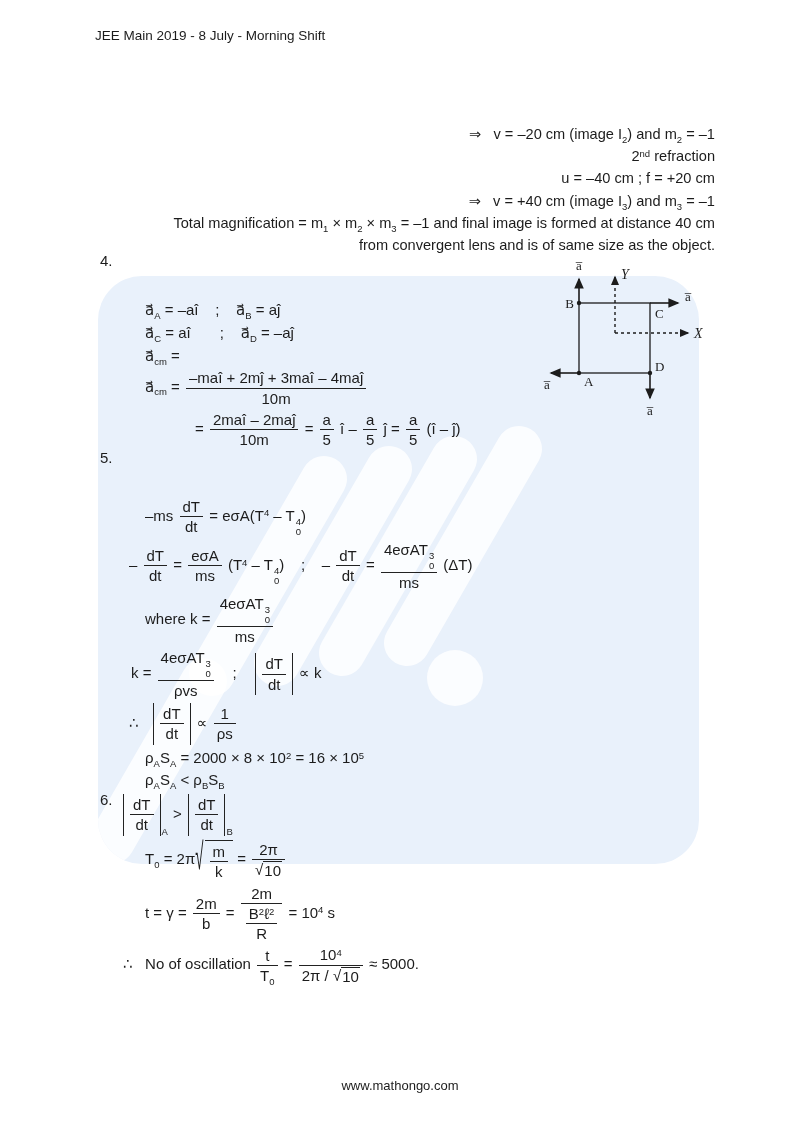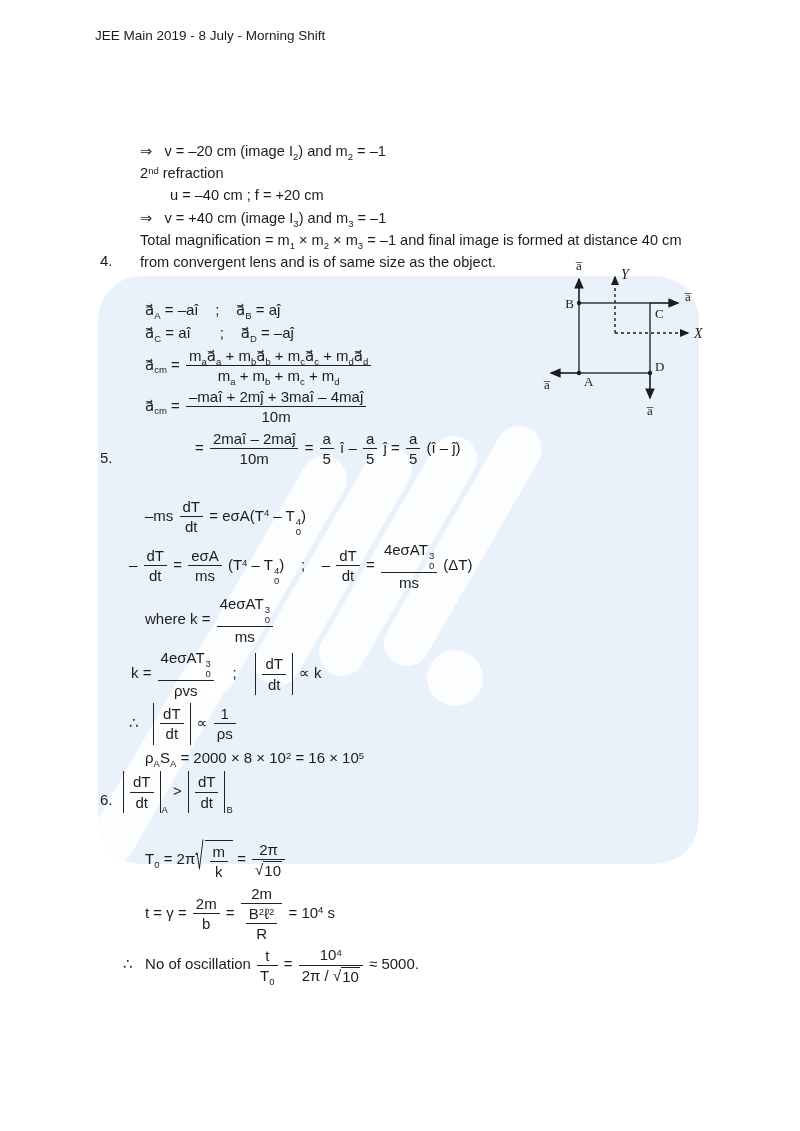--- a/index.html
+++ b/index.html
@@ -3,21 +3,21 @@
 <meta charset="utf-8">
 <style>
   html,body{margin:0;padding:0;}
   body{width:800px;height:1131px;background:#ffffff;position:relative;
        font-family:"Liberation Sans","DejaVu Sans",sans-serif;color:#1c1c1c;overflow:hidden;}
   .page{position:absolute;inset:0;}
   .hdr{position:absolute;top:28px;left:95px;right:95px;display:flex;justify-content:space-between;font-size:13.5px;}
   .panel{position:absolute;left:98px;top:276px;width:601px;height:588px;border-radius:44px;
          background:#e9f1fb;overflow:hidden;z-index:0;}
   .content{position:relative;z-index:1;}
-  .intro{position:absolute;left:140px;top:138px;width:575px;font-size:14.6px;line-height:17.4px;white-space:pre-wrap;}
+  .intro{position:absolute;left:140px;top:121px;width:575px;font-size:14.6px;line-height:17.4px;white-space:pre-wrap;text-align:right;}
   .sol{position:absolute;left:100px;display:flex;align-items:flex-start;z-index:1;}
   #sol4{top:249px;} #sol5{top:446px;} #sol6{top:788px;}
   .sol-num{width:45px;font-size:15px;padding-top:3px;}
   .sol-body{font-size:15px;margin-top:48px;}
   .eq-line{margin:4px 0;white-space:pre-wrap;line-height:1.25;min-height:17px;}
   sub,sup{font-size:9.5px;line-height:0;}
   sub{vertical-align:-3.5px;} sup{vertical-align:4.5px;}
   .frac{display:inline-flex;flex-direction:column;text-align:center;vertical-align:middle;margin:0 2px;line-height:1.15;}
   .frac .num{border-bottom:1.1px solid #222;padding:0 3px 1px;}
   .frac .den{padding:1px 3px 0;}
@@ -58,35 +58,36 @@
 
   </header>
 
   <section class="intro content"><div class="eq-line">⇒   v = –20 cm (image I<sub>2</sub>) and m<sub>2</sub> = –1</div><div class="eq-line">2<sup>nd</sup> refraction</div><div class="eq-line" style="margin-left: 30px;">u = –40 cm ; f = +20 cm</div><div class="eq-line">⇒   v = +40 cm (image I<sub>3</sub>) and m<sub>3</sub> = –1</div><div class="eq-line">Total magnification = m<sub>1</sub> × m<sub>2</sub> × m<sub>3</sub> = –1 and final image is formed at distance 40 cm</div><div class="eq-line">from convergent lens and is of same size as the object.</div></section>
 
   <section class="sol" id="sol4">
     <div class="sol-num">4.</div>
     <div class="sol-body">
         <div class="eq-line">a⃗<sub>A</sub> = –aî    ;    a⃗<sub>B</sub> = aĵ</div>
         <div class="eq-line">a⃗<sub>C</sub> = aî       ;    a⃗<sub>D</sub> = –aĵ</div>
-        <div class="eq-line">a⃗<sub>cm</sub> = <span class="frac"><span class="num">m<sub>a</sub>a⃗<sub>a</sub> + m<sub>b</sub>a⃗<sub>b</sub> + m<sub>c</sub>a⃗<sub>c</sub> + m<sub>d</sub>a⃗<sub>d</sub></span><span class="den">m<sub>a</sub> + m<sub>b</sub> + m<sub>c</sub> + m<sub>d</sub></span></span></div>
+        <div class="eq-line">a⃗<sub>cm</sub> = </div>
         <div class="eq-line">a⃗<sub>cm</sub> = <span class="frac"><span class="num">–maî + 2mĵ + 3maî – 4maĵ</span><span class="den">10m</span></span></div>
         <div class="eq-line" style="margin-left: 50px;">= <span class="frac"><span class="num">2maî – 2maĵ</span><span class="den">10m</span></span> = <span class="frac"><span class="num">a</span><span class="den">5</span></span> î – <span class="frac"><span class="num">a</span><span class="den">5</span></span> ĵ = <span class="frac"><span class="num">a</span><span class="den">5</span></span> (î – ĵ)</div>
       </div>
   </section>
 
   <section class="sol" id="sol5">
     <div class="sol-num">5.</div>
     <div class="sol-body">
         <div class="eq-line">–ms <span class="frac"><span class="num">dT</span><span class="den">dt</span></span> = eσA(T<sup>4</sup> – T<span class="ss"><span>4</span><span>0</span></span>)</div>
         <div class="eq-line" style="margin-left: -16px;">– <span class="frac"><span class="num">dT</span><span class="den">dt</span></span> = <span class="frac"><span class="num">eσA</span><span class="den">ms</span></span> (T<sup>4</sup> – T<span class="ss"><span>4</span><span>0</span></span>)    ;    – <span class="frac"><span class="num">dT</span><span class="den">dt</span></span> = <span class="frac"><span class="num">4eσAT<span class="ss"><span>3</span><span>0</span></span></span><span class="den">ms</span></span> (ΔT)</div>
         <div class="eq-line">where k = <span class="frac"><span class="num">4eσAT<span class="ss"><span>3</span><span>0</span></span></span><span class="den">ms</span></span></div>
         <div class="eq-line" style="margin-left: -14px;">k = <span class="frac"><span class="num">4eσAT<span class="ss"><span>3</span><span>0</span></span></span><span class="den">ρvs</span></span>    ;    <span class="abs"><span class="frac"><span class="num">dT</span><span class="den">dt</span></span></span> ∝ k</div>
         <div class="eq-line" style="margin-left: -16px;">∴   <span class="abs"><span class="frac"><span class="num">dT</span><span class="den">dt</span></span></span> ∝ <span class="frac"><span class="num">1</span><span class="den">ρs</span></span></div>
         <div class="eq-line">ρ<sub>A</sub>S<sub>A</sub> = 2000 × 8 × 10<sup>2</sup> = 16 × 10<sup>5</sup></div>
+        <div class="eq-line">ρ<sub>A</sub>S<sub>A</sub> &lt; ρ<sub>B</sub>S<sub>B</sub></div>
         <div class="eq-line" style="margin-left: -24px;"><span class="abs"><span class="frac"><span class="num">dT</span><span class="den">dt</span></span></span><sub class="asub">A</sub> &gt; <span class="abs"><span class="frac"><span class="num">dT</span><span class="den">dt</span></span></span><sub class="asub">B</sub></div>
       </div>
   </section>
 
   <section class="sol" id="sol6">
     <div class="sol-num">6.</div>
     <div class="sol-body">
         <div class="eq-line">T<sub>0</sub> = 2π<span class="sqrt"><span class="rsign">√</span><span class="rcontent"><span class="frac"><span class="num">m</span><span class="den">k</span></span></span></span> = <span class="frac"><span class="num">2π</span><span class="den"><span class="radi"><span>√</span><span class="rcontent">10</span></span></span></span></div>
         <div class="eq-line">t = γ = <span class="frac"><span class="num">2m</span><span class="den">b</span></span> = <span class="frac"><span class="num">2m</span><span class="den"><span class="frac"><span class="num">B<sup>2</sup>ℓ<sup>2</sup></span><span class="den">R</span></span></span></span> = 10<sup>4</sup> s</div>
         <div class="eq-line" style="margin-left: -22px;">∴   No of oscillation <span class="frac"><span class="num">t</span><span class="den">T<sub>0</sub></span></span> = <span class="frac"><span class="num">10<sup>4</sup></span><span class="den">2π / <span class="radi"><span>√</span><span class="rcontent">10</span></span></span></span> ≈ 5000.</div>
@@ -114,14 +115,17 @@
     <text x="9" y="137" text-anchor="middle">a̅</text>
     <text x="112" y="163" text-anchor="middle">a̅</text>
     <text x="36" y="56" text-anchor="end">B</text>
     <text x="117" y="66" text-anchor="start">C</text>
     <text x="46" y="134" text-anchor="start">A</text>
     <text x="117" y="119" text-anchor="start">D</text>
     <text class="ax" x="83" y="27" text-anchor="start">Y</text>
     <text class="ax" x="156" y="86" text-anchor="start">X</text>
   </svg>
 
+  <footer class="ftr content">
+    <span>www.mathongo.com</span>
+  </footer>
 
 </div>
 
 </body></html>

